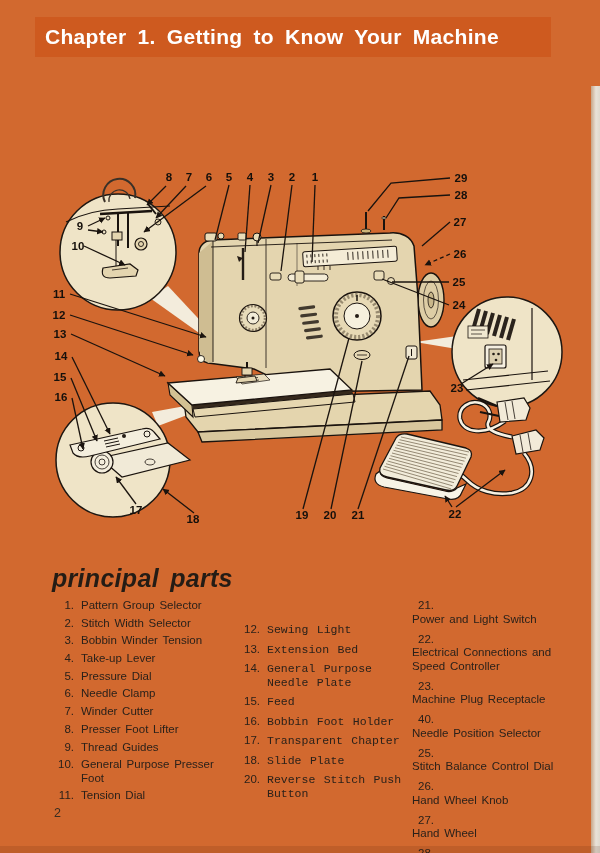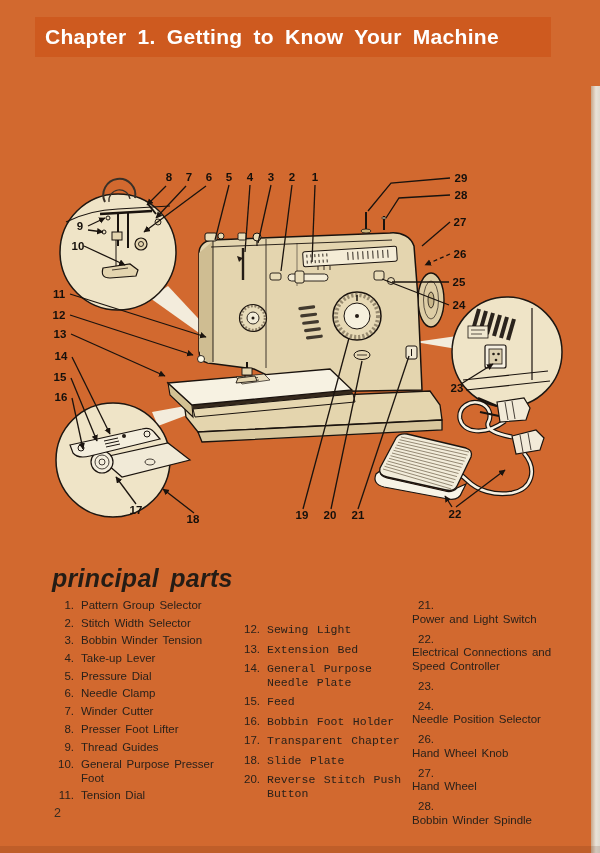--- a/index.html
+++ b/index.html
@@ -472,24 +472,29 @@
     <li class="part">
         <span class="pnum">21.</span>
         <span class="pname">Power and Light Switch</span>
       </li>
     <li class="part">
         <span class="pnum">22.</span>
         <span class="pname">Electrical Connections and Speed Controller</span>
       </li>
     <li class="part">
         <span class="pnum">23.</span>
-      </li>
-    <li class="part">
-        <span class="pnum">24.</span>
+        <span class="pname">Machine Plug Receptacle</span>
+      </li>
+    <li class="part">
+        <span class="pnum">40.</span>
         <span class="pname">Needle Position Selector</span>
+      </li>
+    <li class="part">
+        <span class="pnum">25.</span>
+        <span class="pname">Stitch Balance Control Dial</span>
       </li>
     <li class="part">
         <span class="pnum">26.</span>
         <span class="pname">Hand Wheel Knob</span>
       </li>
     <li class="part">
         <span class="pnum">27.</span>
         <span class="pname">Hand Wheel</span>
       </li>
     <li class="part">

